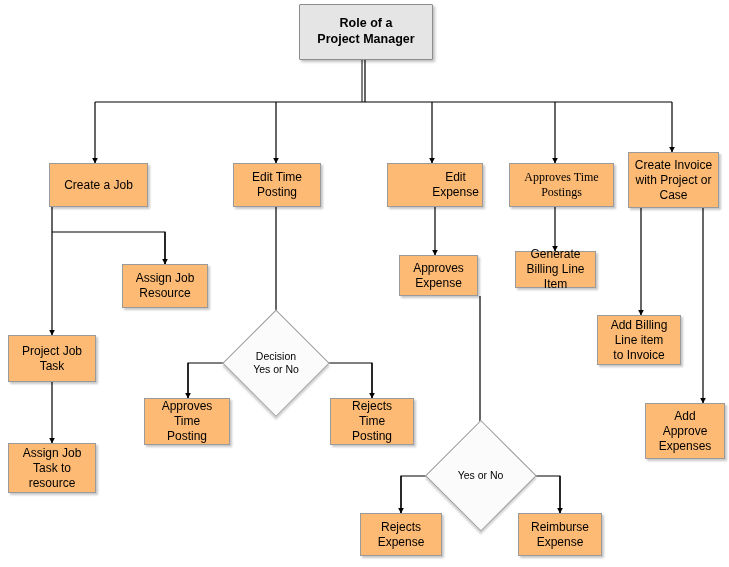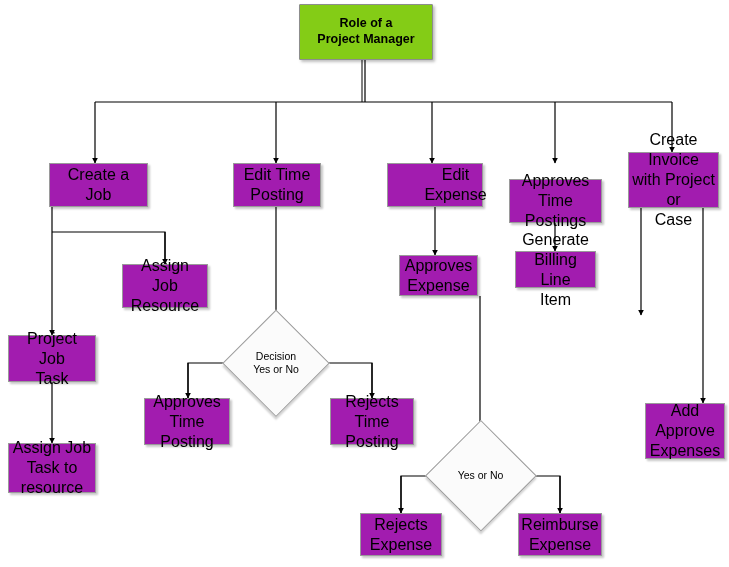--- a/index.html
+++ b/index.html
@@ -13,36 +13,36 @@
   #canvas {
     position: relative;
     width: 729px;
     height: 567px;
     background: #ffffff;
     overflow: hidden;
   }
   .node {
     position: absolute;
     box-sizing: border-box;
-    background: #a21caf;
+    background: #fdba74;
     border: 1px solid #9a9a9a;
     box-shadow: 2px 2px 2px rgba(0,0,0,0.22);
     display: flex;
     align-items: center;
     justify-content: center;
     text-align: center;
-    font-size: 16px;
+    font-size: 12px;
     line-height: 1.25;
     color: #000000;
     padding: 2px 3px;
   }
   .node.title {
     font-weight: bold;
     font-size: 12.5px;
-    background: #84cc16;
+    background: #e5e5e5;
     border: 1px solid #8d8d8d;
     box-shadow: 2px 2px 3px rgba(0,0,0,0.25);
     border-radius: 1px;
   }
   .node .lbl {
     white-space: pre-line;
     display: block;
   }
   
   .diamond {
@@ -146,21 +146,21 @@
 
   <div class="node" style="left:233px; top:163px; width:88px; height:44px;">
     <span class="lbl">Edit Time
 Posting</span>
   </div>
 
   <div class="node" style="left:387px; top:163px; width:96px; height:44px;padding-left:44px;">
     <span class="lbl">Edit Expense</span>
   </div>
 
-  <div class="node" style="left:509px; top:179px; width:93px; height:44px;">
+  <div class="node" style="left:509px; top:163px; width:105px; height:44px;font-family:Liberation Serif, serif;">
     <span class="lbl">Approves Time
 Postings</span>
   </div>
 
   <div class="node" style="left:628px; top:152px; width:91px; height:56px;">
     <span class="lbl">Create Invoice
 with Project or
 Case</span>
   </div>
 
@@ -217,20 +217,25 @@
     <span class="lbl">Reimburse
 Expense</span>
   </div>
 
   <div class="node" style="left:515px; top:251px; width:81px; height:37px;">
     <span class="lbl">Generate
 Billing Line
 Item</span>
   </div>
 
+  <div class="node" style="left:597px; top:315px; width:84px; height:50px;">
+    <span class="lbl">Add Billing
+Line item
+to Invoice</span>
+  </div>
 
   <div class="node" style="left:645px; top:403px; width:80px; height:56px;">
     <span class="lbl">Add
 Approve
 Expenses</span>
   </div>
 
 </div>
 
 </body></html>

